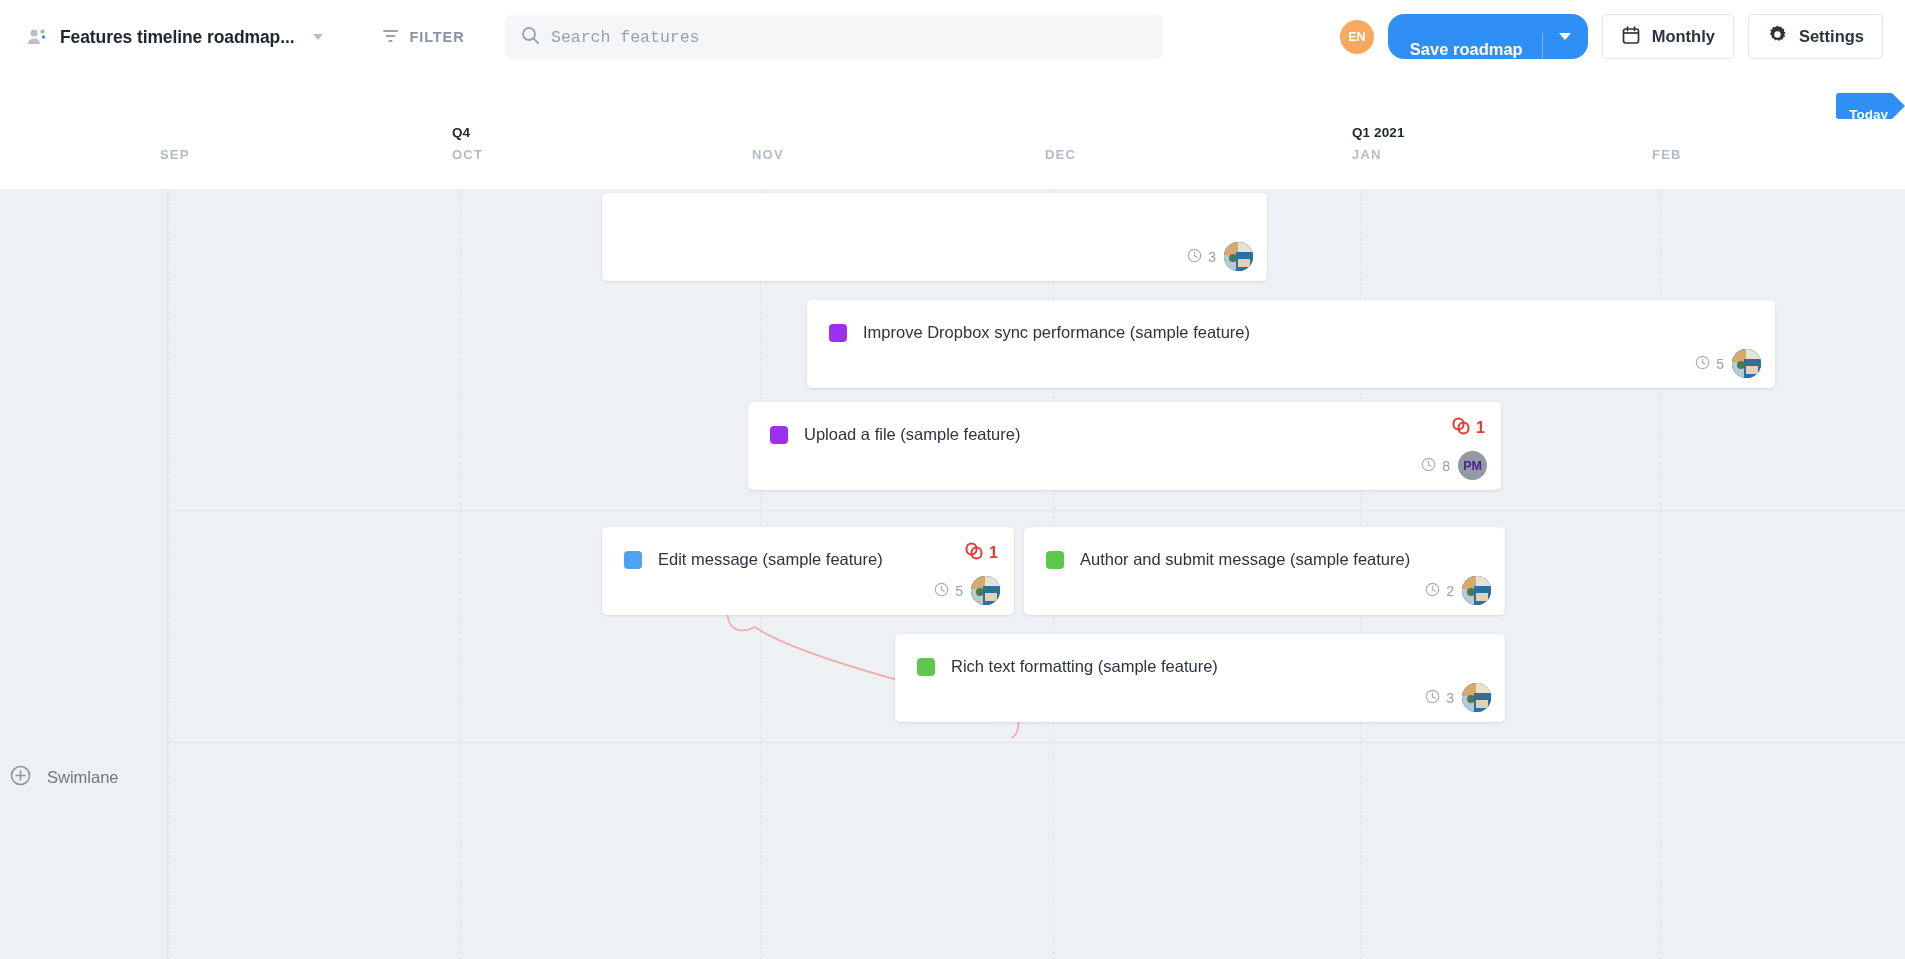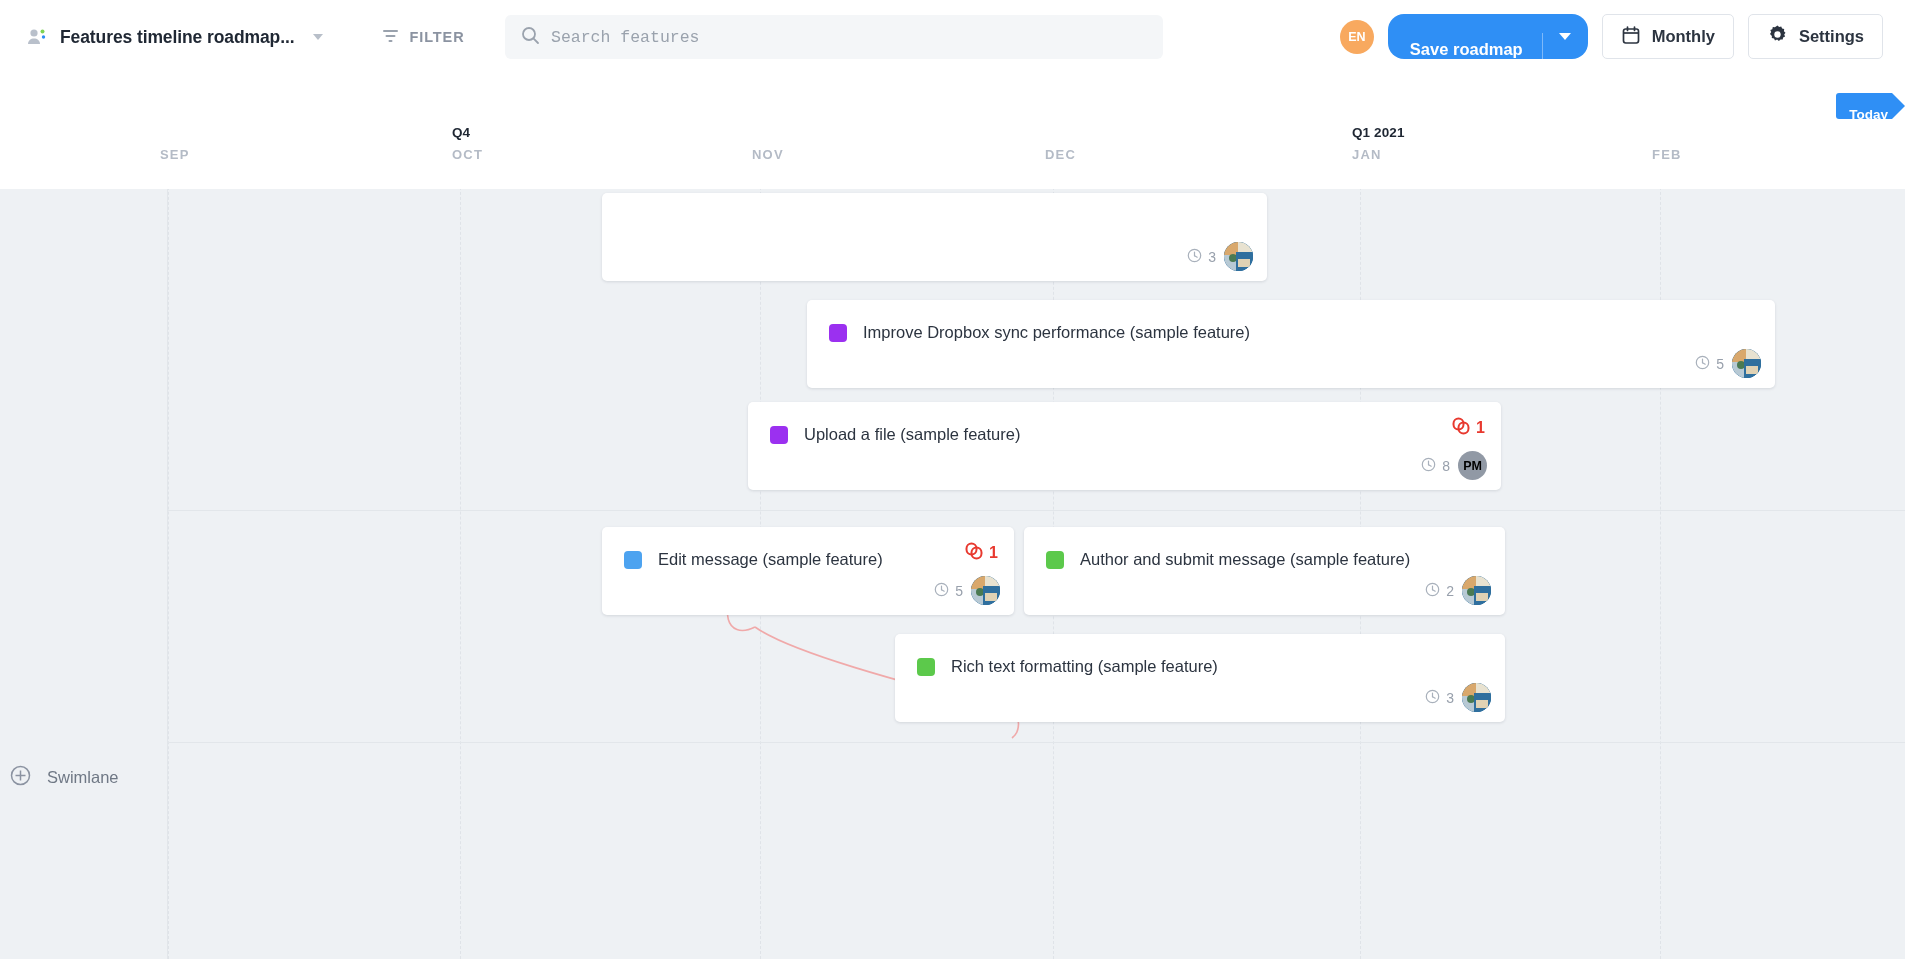--- a/index.html
+++ b/index.html
@@ -200,21 +200,21 @@
     display: flex; align-items: center; gap: 6px;
     color: #98a0ac; font-size: 14px;
   }
   .avatar-img {
     width: 29px; height: 29px; border-radius: 50%;
     overflow: hidden; flex: 0 0 29px; cursor: pointer;
     background: #2f6f9e;
   }
   .avatar-pm {
     width: 29px; height: 29px; border-radius: 50%;
-    background: #9199a5; color: #000000;
+    background: #9199a5; color: #4c1d95;
     font-size: 12.5px; font-weight: bold;
     display: flex; align-items: center; justify-content: center;
     flex: 0 0 29px; cursor: pointer;
   }
   .dep-svg { position: absolute; left: 0; top: 0; z-index: 9; pointer-events: none; }
 </style>
 </head>
 <body>
 
 <div class="toolbar">

